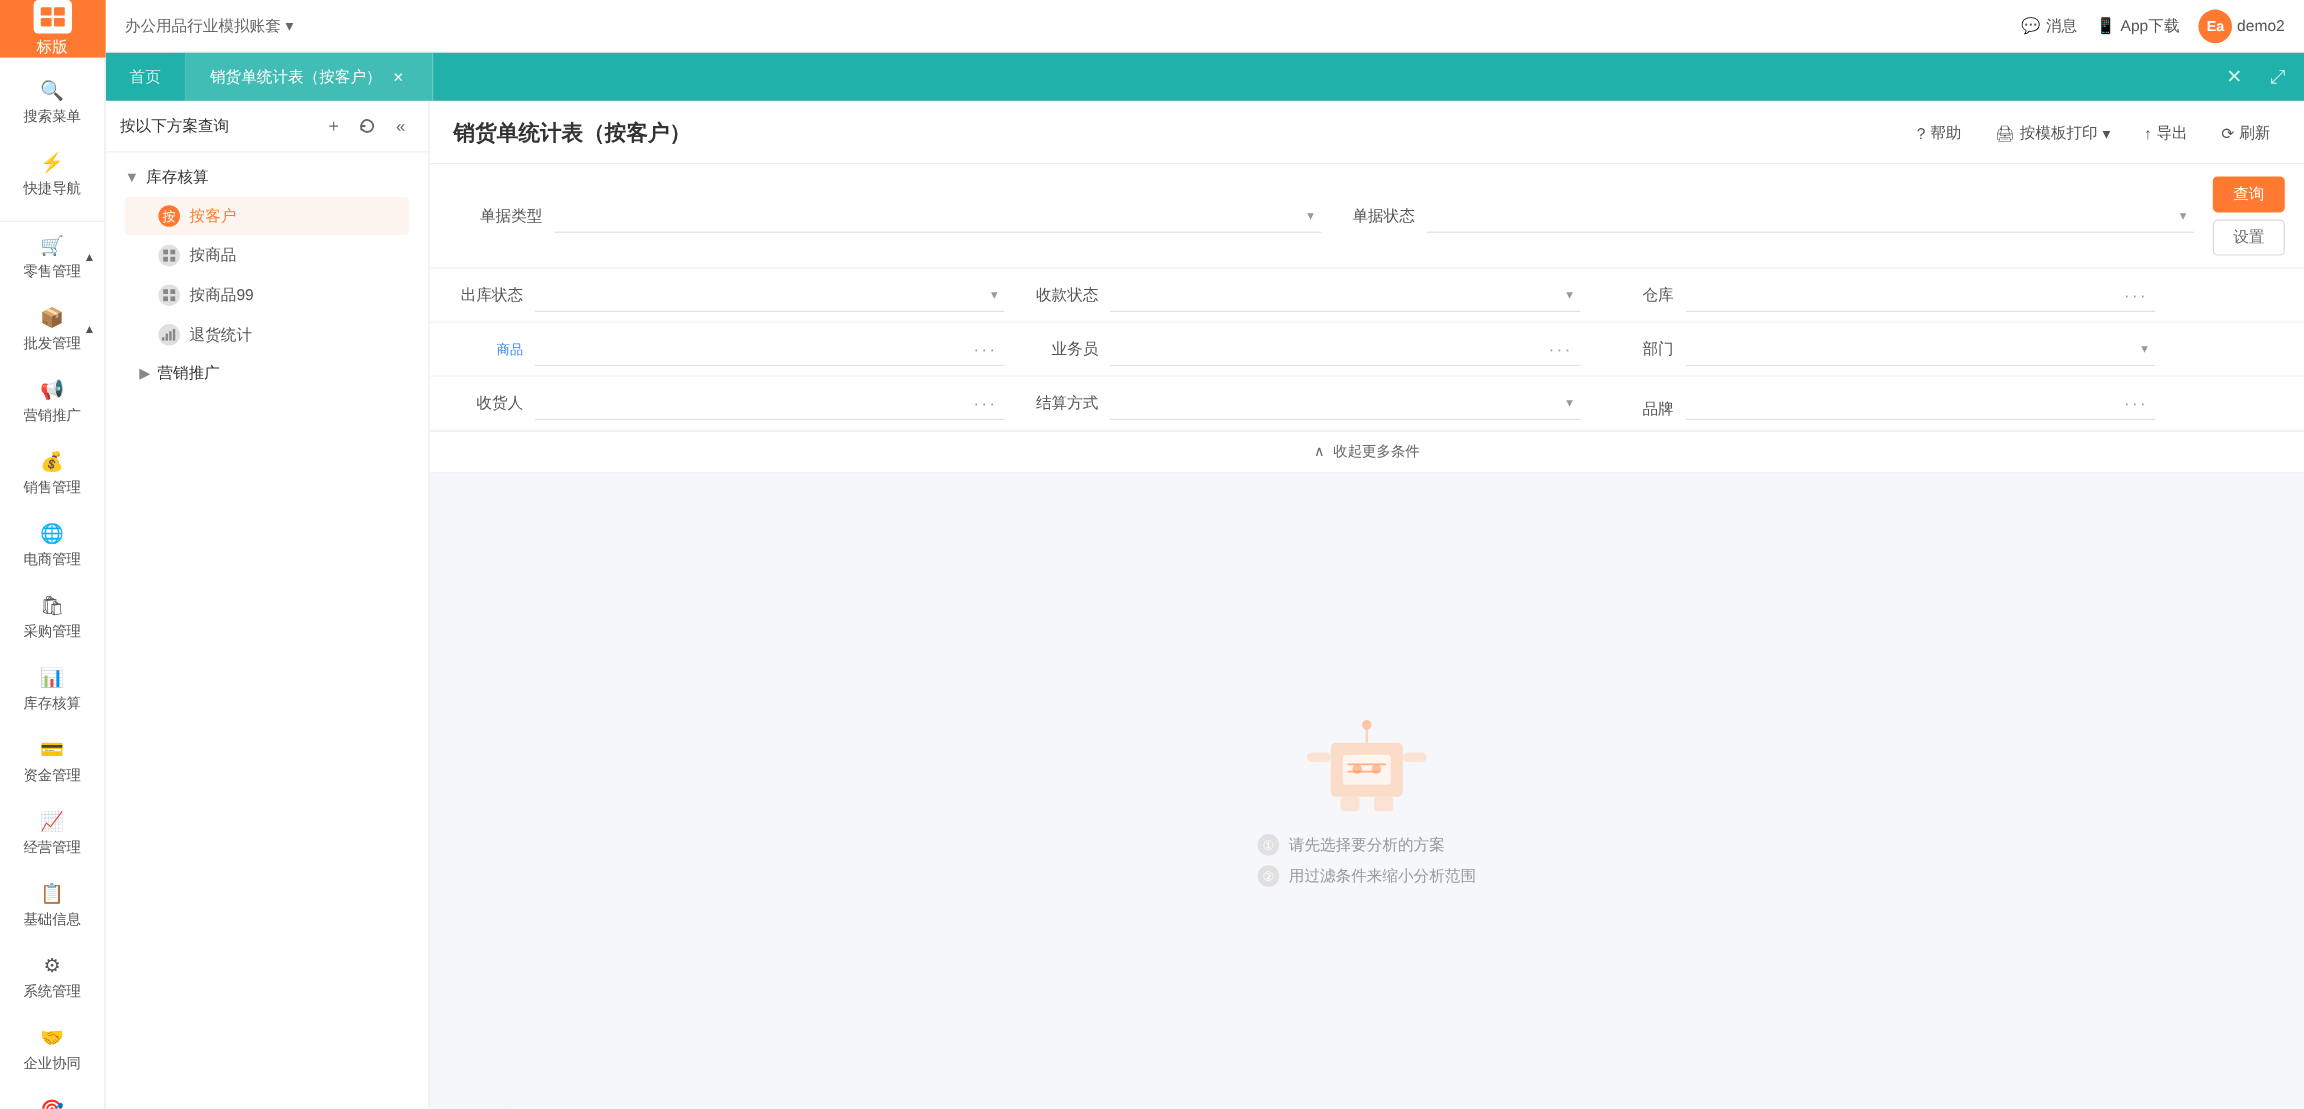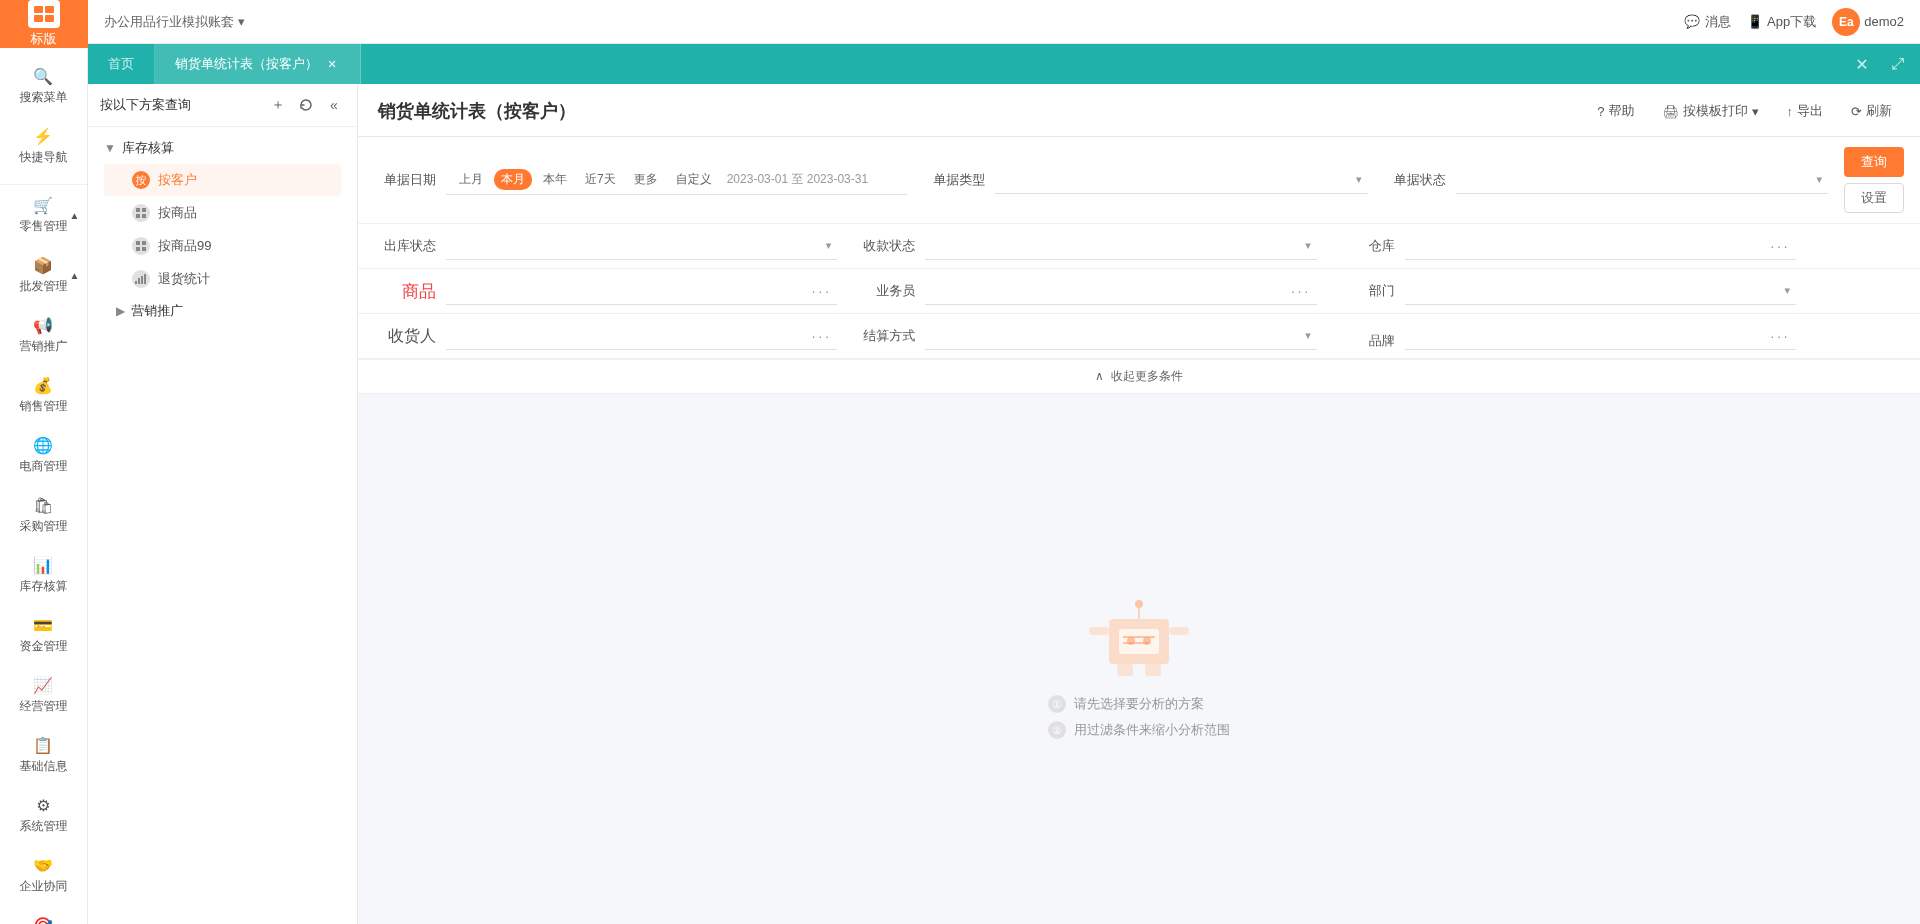--- a/index.html
+++ b/index.html
@@ -637,32 +637,20 @@
               <span>刷新</span>
             </div>
           </div>
         </div>
       </div>
 
       <div class="page-filters">
 
         <div style="display:flex; align-items:stretch; border-bottom: 1px solid #f0f0f0; background:#fff; padding: 10px 16px; gap: 0;">
 
-          <div style="display:flex; align-items:center; flex: 1.2;">
-            <span style="width:72px; font-size:13px; color:#555; flex-shrink:0; text-align:right; padding-right:10px;">单据日期</span>
-            <div style="flex:1; border-bottom:1px solid #e0e0e0; padding: 4px 6px; display:flex; align-items:center; gap:4px; cursor:pointer;">
-              <span style="padding:2px 7px; border-radius:10px; font-size:12px; color:#666; cursor:pointer;">上月</span>
-              <span style="padding:2px 7px; border-radius:10px; font-size:12px; background:#ff7a30; color:#fff; cursor:pointer;">本月</span>
-              <span style="padding:2px 7px; border-radius:10px; font-size:12px; color:#666; cursor:pointer;">本年</span>
-              <span style="padding:2px 7px; border-radius:10px; font-size:12px; color:#666; cursor:pointer;">近7天</span>
-              <span style="padding:2px 7px; border-radius:10px; font-size:12px; color:#666; cursor:pointer;">更多</span>
-              <span style="padding:2px 7px; border-radius:10px; font-size:12px; color:#666; cursor:pointer;">自定义</span>
-              <span style="font-size:12px; color:#999; margin-left:4px;">2023-03-01 至 2023-03-31</span>
-            </div>
-          </div>
 
           <div style="display:flex; align-items:center; flex:1; margin-left:16px;">
             <span style="width:72px; font-size:13px; color:#555; flex-shrink:0; text-align:right; padding-right:10px;">单据类型</span>
             <div style="flex:1; border-bottom:1px solid #e0e0e0; padding:4px 6px; display:flex; align-items:center; cursor:pointer; min-height:28px;">
               <span style="flex:1;"></span>
               <span style="color:#999; font-size:11px;">▾</span>
             </div>
           </div>
 
           <div style="display:flex; align-items:center; flex:1; margin-left:16px;">
@@ -700,21 +688,21 @@
               <span style="flex:1;"></span>
               <span style="color:#999; font-size:14px; letter-spacing:2px;">···</span>
             </div>
           </div>
 
           <div style="width: calc(72px + 20px + 16px);"></div>
         </div>
 
         <div style="display:flex; align-items:stretch; border-bottom: 1px solid #f0f0f0; background:#fff; padding: 8px 16px; gap:0;">
           <div style="display:flex; align-items:center; flex:1;">
-            <span style="width:72px; font-size:17px; color:#ef4444; flex-shrink:0; text-align:right; padding-right:10px;">商品</span>
+            <span style="width:72px; font-size:11px; color:#3b82f6; flex-shrink:0; text-align:right; padding-right:10px;">商品</span>
             <div style="flex:1; border-bottom:1px solid #e0e0e0; padding:4px 6px; display:flex; align-items:center; cursor:pointer; min-height:28px;">
               <span style="flex:1;"></span>
               <span style="color:#999; font-size:14px; letter-spacing:2px;">···</span>
             </div>
           </div>
           <div style="display:flex; align-items:center; flex:1; margin-left:16px;">
             <span style="width:72px; font-size:13px; color:#555; flex-shrink:0; text-align:right; padding-right:10px;">业务员</span>
             <div style="flex:1; border-bottom:1px solid #e0e0e0; padding:4px 6px; display:flex; align-items:center; cursor:pointer; min-height:28px;">
               <span style="flex:1;"></span>
               <span style="color:#999; font-size:14px; letter-spacing:2px;">···</span>
@@ -725,21 +713,21 @@
             <div style="flex:1; border-bottom:1px solid #e0e0e0; padding:4px 6px; display:flex; align-items:center; cursor:pointer; min-height:28px;">
               <span style="flex:1;"></span>
               <span style="color:#999; font-size:11px;">▾</span>
             </div>
           </div>
           <div style="width: calc(72px + 20px + 16px);"></div>
         </div>
 
         <div style="display:flex; align-items:stretch; border-bottom: 1px solid #f0f0f0; background:#fff; padding: 8px 16px; gap:0;">
           <div style="display:flex; align-items:center; flex:1;">
-            <span style="width:72px; font-size:16px; color:#555; flex-shrink:0; text-align:right; padding-right:10px;">收货人</span>
+            <span style="width:72px; font-size:13px; color:#555; flex-shrink:0; text-align:right; padding-right:10px;">收货人</span>
             <div style="flex:1; border-bottom:1px solid #e0e0e0; padding:4px 6px; display:flex; align-items:center; cursor:pointer; min-height:28px;">
               <span style="flex:1;"></span>
               <span style="color:#999; font-size:14px; letter-spacing:2px;">···</span>
             </div>
           </div>
           <div style="display:flex; align-items:center; flex:1; margin-left:16px;">
             <span style="width:72px; font-size:13px; color:#555; flex-shrink:0; text-align:right; padding-right:10px;">结算方式</span>
             <div style="flex:1; border-bottom:1px solid #e0e0e0; padding:4px 6px; display:flex; align-items:center; cursor:pointer; min-height:28px;">
               <span style="flex:1;"></span>
               <span style="color:#999; font-size:11px;">▾</span>

